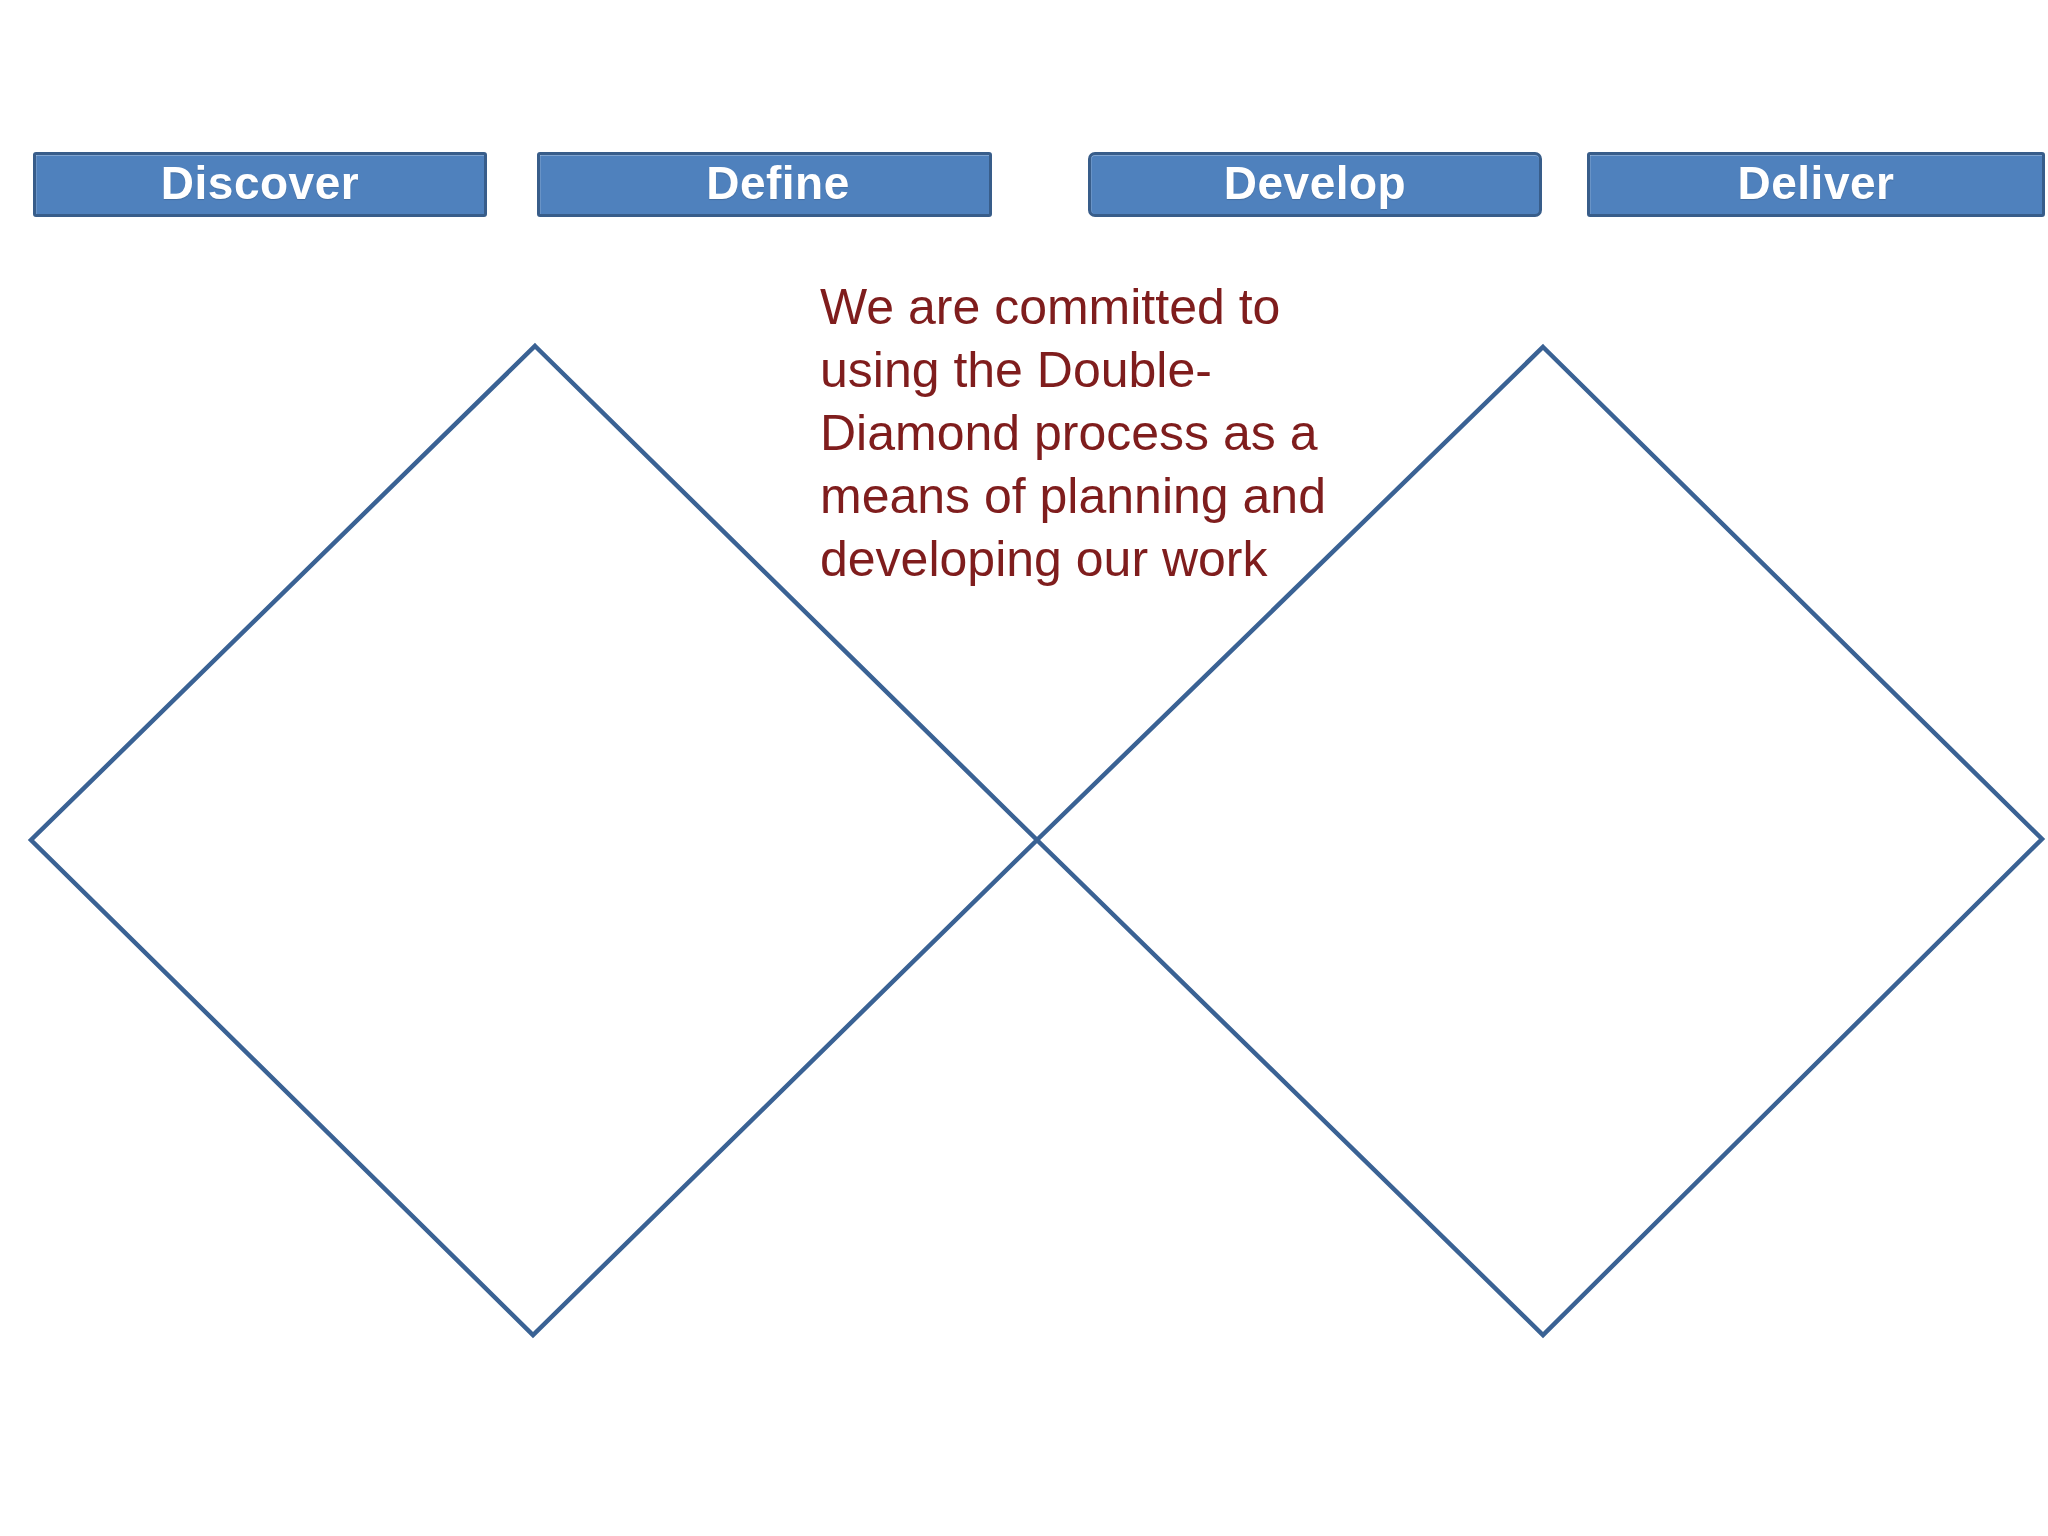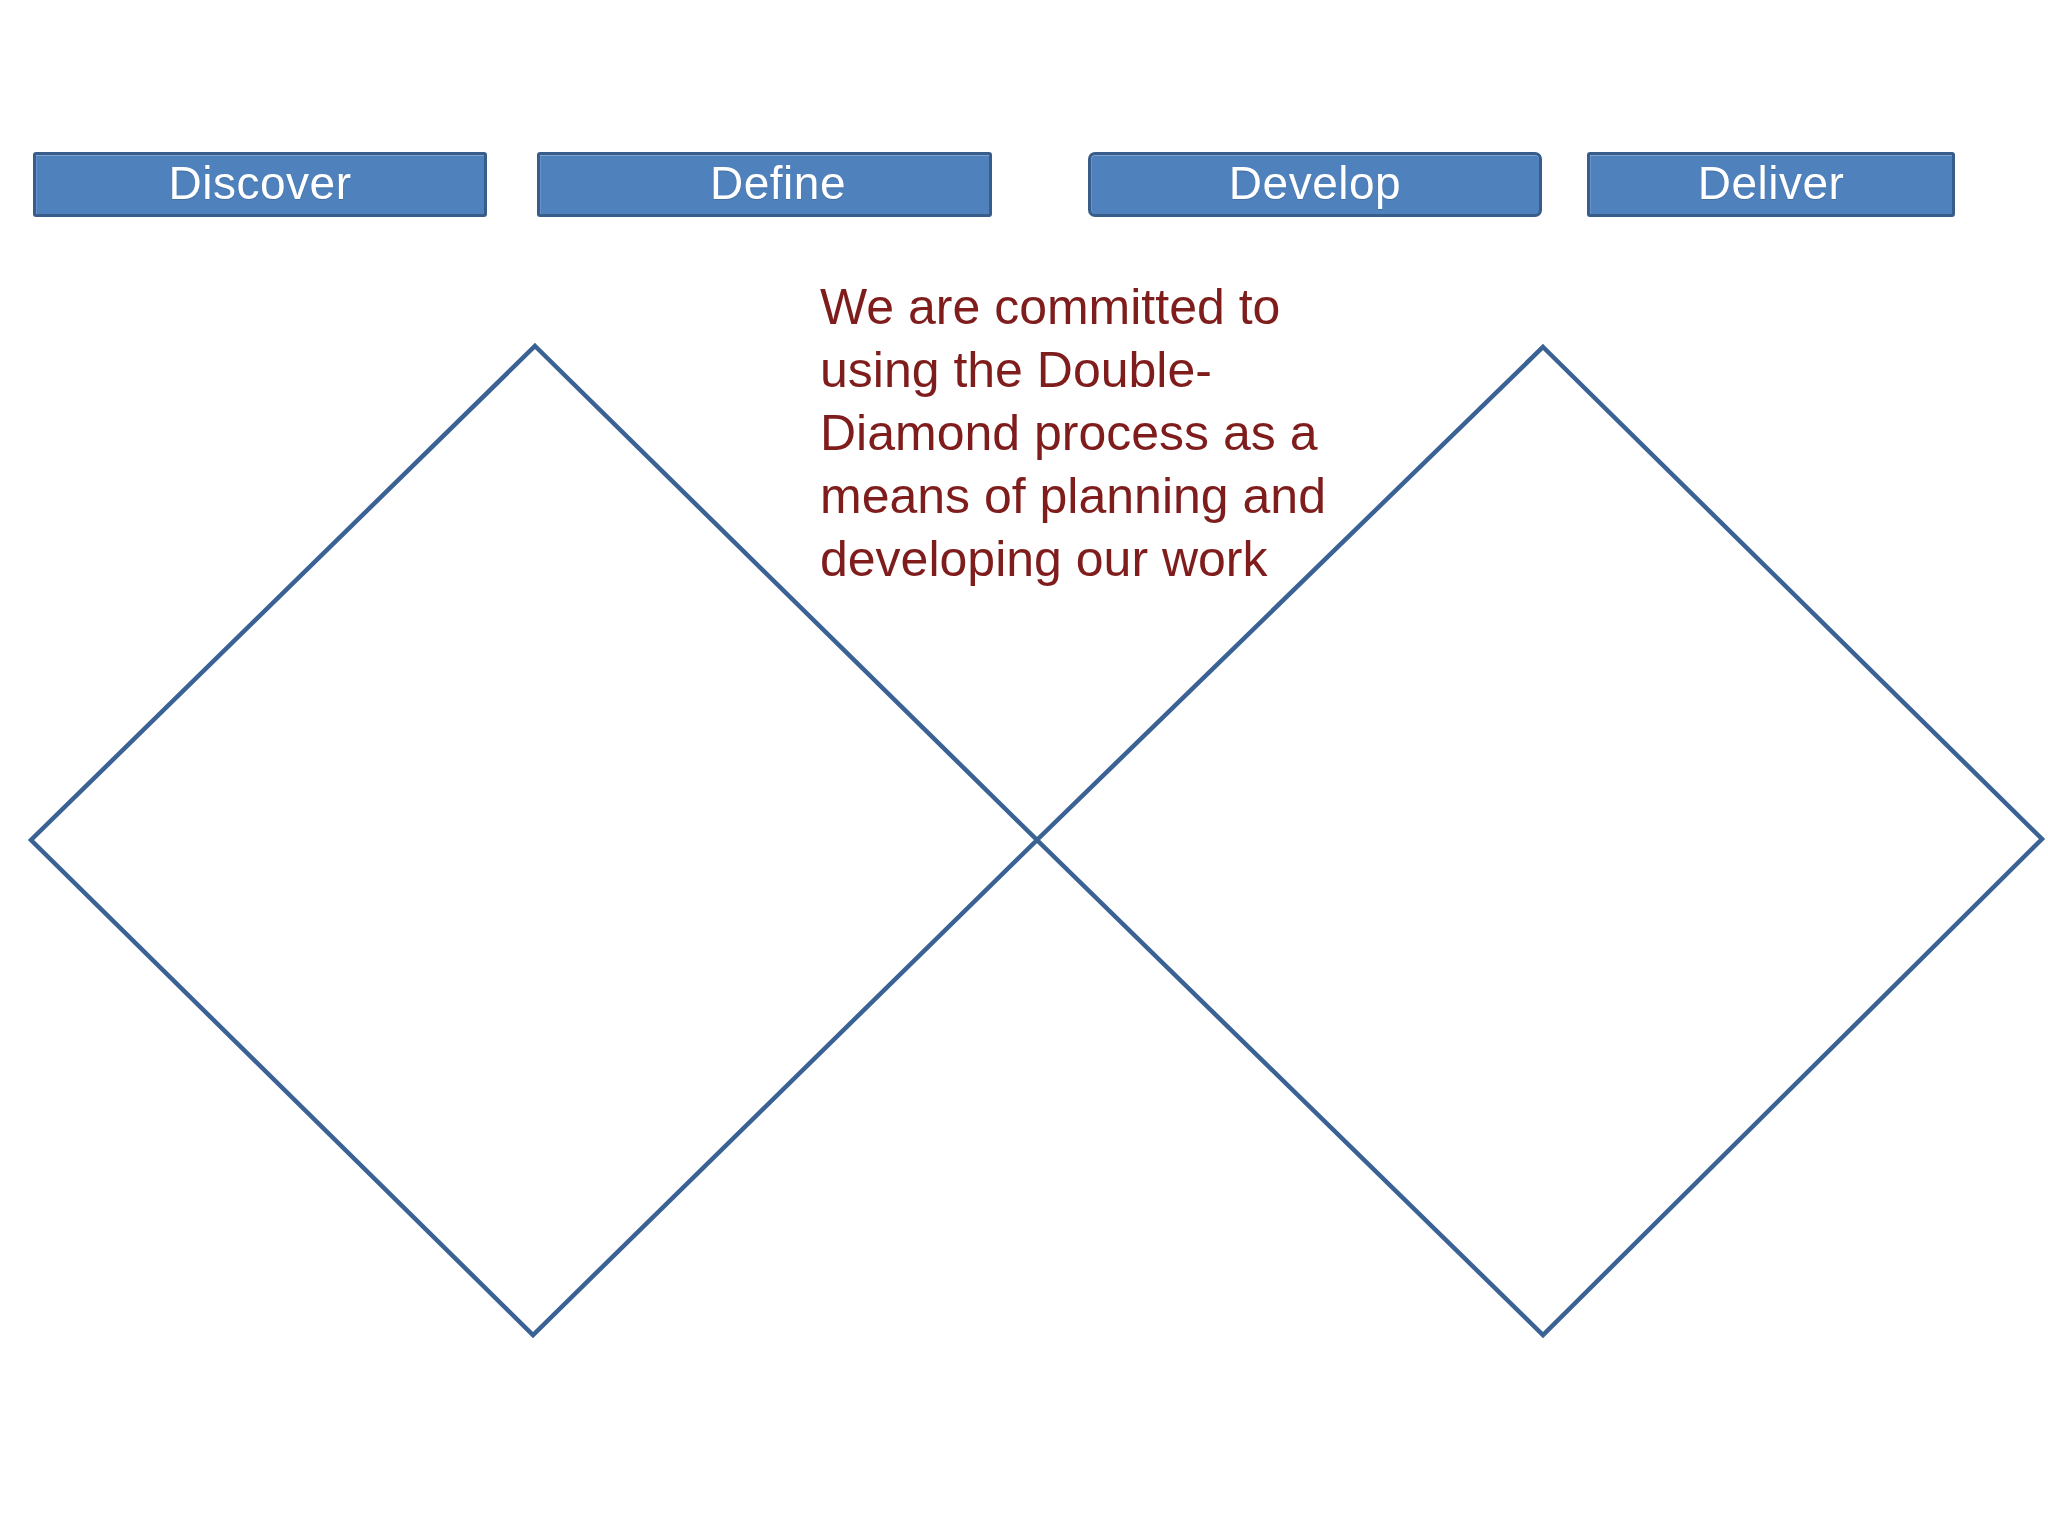--- a/index.html
+++ b/index.html
@@ -35,25 +35,26 @@
     align-items: center;
     justify-content: center;
   }
   .stage-bar .stage-label {
     color: #ffffff;
     font-size: 46px;
     line-height: 1;
     letter-spacing: 0.5px;
     padding-bottom: 3px;
     text-shadow: 0 1px 1px rgba(0,0,0,0.15);
+    font-weight: bold;
   }
   #bar-discover { left: 33px;   width: 454px; }
   #bar-define   { left: 537px;  width: 455px; padding-left: 27px; }
   #bar-develop  { left: 1088px; width: 454px; border-radius: 7px; }
-  #bar-deliver  { left: 1587px; width: 368px; }
+  #bar-deliver  { left: 1587px; width: 458px; }
   #note-text {
     position: absolute;
     left: 820px;
     top: 276px;
     width: 560px;
     color: #7f1d1d;
     font-size: 50px;
     line-height: 63px;
     white-space: pre-line;
   }

